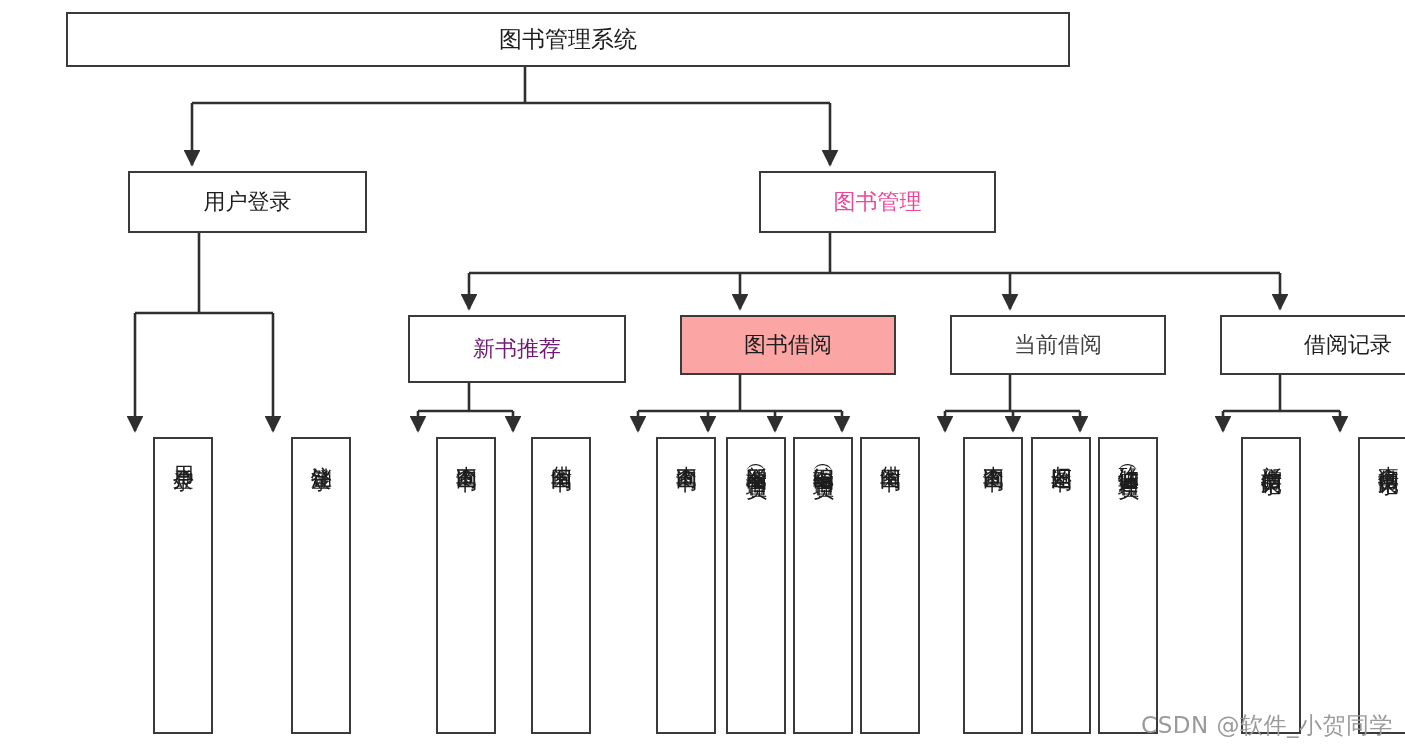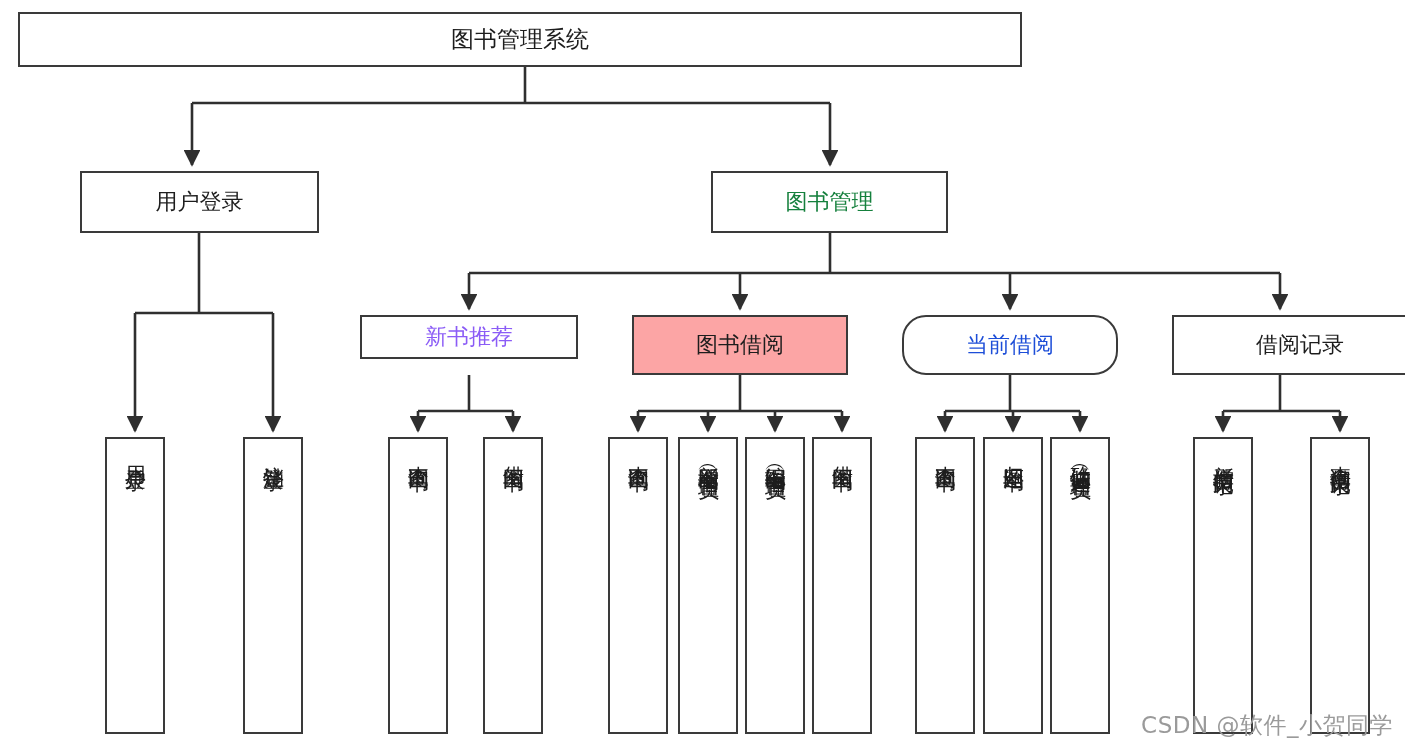--- a/index.html
+++ b/index.html
@@ -27,20 +27,21 @@
   }
   .node {
     position: absolute;
     box-sizing: border-box;
     background: #ffffff;
     border: 2px solid #3a3a3a;
     display: flex;
     align-items: center;
     justify-content: center;
     color: #1d1d1d;
+    margin-left: 48px;
   }
   .node .label {
     text-align: center;
     line-height: 1.12;
     white-space: nowrap;
   }
   
   .node.horiz .label {
     writing-mode: horizontal-tb;
   }
@@ -127,31 +128,31 @@
     </g>
   </svg>
 
   <div class="node horiz root-node" style="left: 18px; top: 12px; width: 1004px; height: 55px; border-color: rgb(58, 58, 58); background: rgb(255, 255, 255); color: rgb(29, 29, 29);">
     <span class="label">图书管理系统</span>
   </div>
 
   <div class="node horiz lvl2-node" style="left: 80px; top: 171px; width: 239px; height: 62px; border-color: rgb(58, 58, 58); background: rgb(255, 255, 255); color: rgb(29, 29, 29);">
     <span class="label">用户登录</span>
   </div>
-  <div class="node horiz lvl2-node" style="left: 711px; top: 171px; width: 237px; height: 62px; border-color: rgb(58, 58, 58); background: rgb(255, 255, 255); color: #15803d;">
+  <div class="node horiz lvl2-node" style="left: 711px; top: 171px; width: 237px; height: 62px; border-color: rgb(58, 58, 58); background: rgb(255, 255, 255); color: #ec4899;">
     <span class="label">图书管理</span>
   </div>
 
-  <div class="node horiz lvl3-node" style="left: 360px; top: 315px; width: 218px; height: 44px; border-color: rgb(58, 58, 58); background: rgb(255, 255, 255); color: #8b5cf6;">
+  <div class="node horiz lvl3-node" style="left: 360px; top: 315px; width: 218px; height: 68px; border-color: rgb(58, 58, 58); background: rgb(255, 255, 255); color: #701a75;">
     <span class="label">新书推荐</span>
   </div>
   <div class="node horiz lvl3-node" style="left: 632px; top: 315px; width: 216px; height: 60px; border-color: rgb(58, 58, 58); background: #fca5a5; color: rgb(29, 29, 29);">
     <span class="label">图书借阅</span>
   </div>
-  <div class="node horiz lvl3-node" style="left: 902px; top: 315px; width: 216px; height: 60px; border-color: rgb(58, 58, 58); background: rgb(255, 255, 255); color: #1d4ed8; border-radius: 24px;">
+  <div class="node horiz lvl3-node" style="left: 902px; top: 315px; width: 216px; height: 60px; border-color: rgb(58, 58, 58); background: rgb(255, 255, 255); color: #404040;">
     <span class="label">当前借阅</span>
   </div>
   <div class="node horiz lvl3-node" style="left: 1172px; top: 315px; width: 256px; height: 60px; border-color: rgb(58, 58, 58); background: rgb(255, 255, 255); color: rgb(29, 29, 29);">
     <span class="label">借阅记录</span>
   </div>
 
   <div class="node vert leaf-node" style="left: 105px; top: 437px; width: 60px; height: 297px; border-color: rgb(58, 58, 58); background: rgb(255, 255, 255); color: rgb(29, 29, 29);">
     <span class="label">用户登录</span>
   </div>
   <div class="node vert leaf-node" style="left: 243px; top: 437px; width: 60px; height: 297px; border-color: rgb(58, 58, 58); background: rgb(255, 255, 255); color: rgb(29, 29, 29);">

